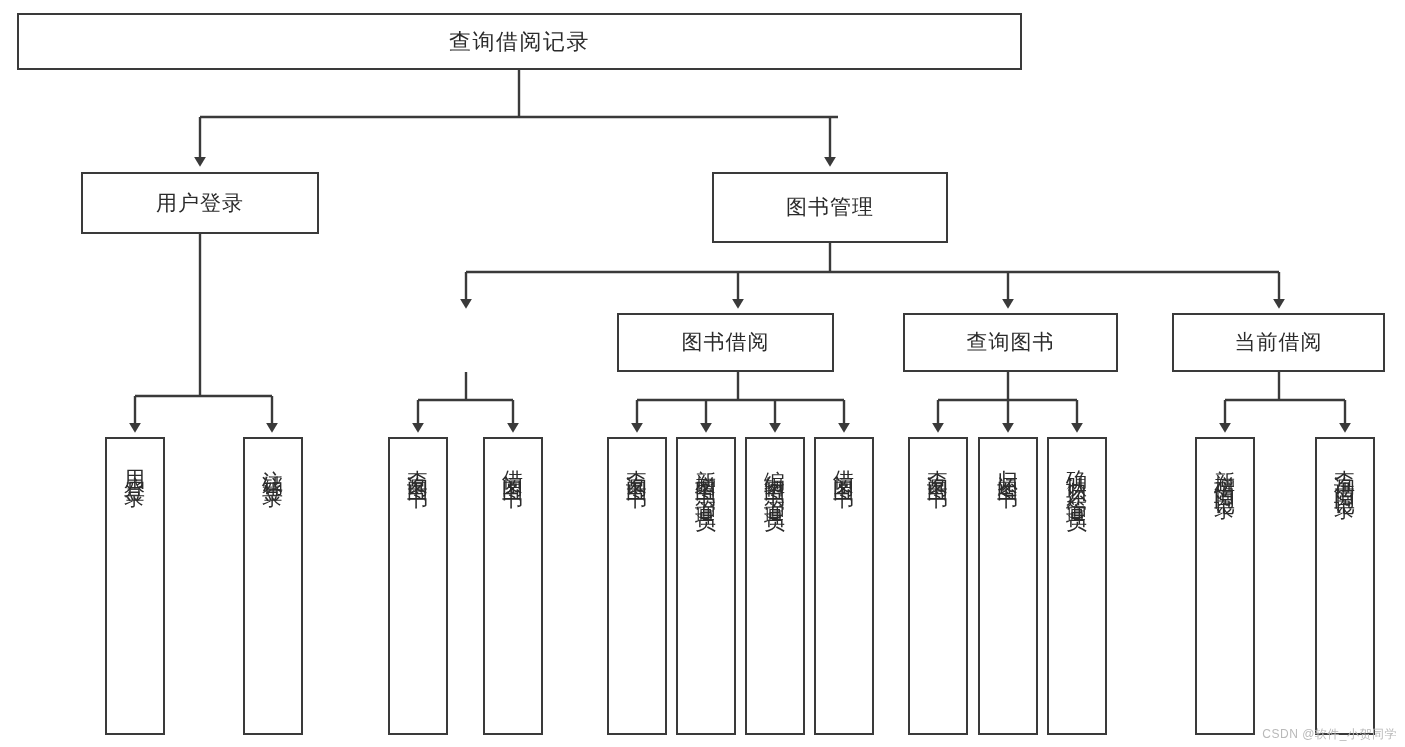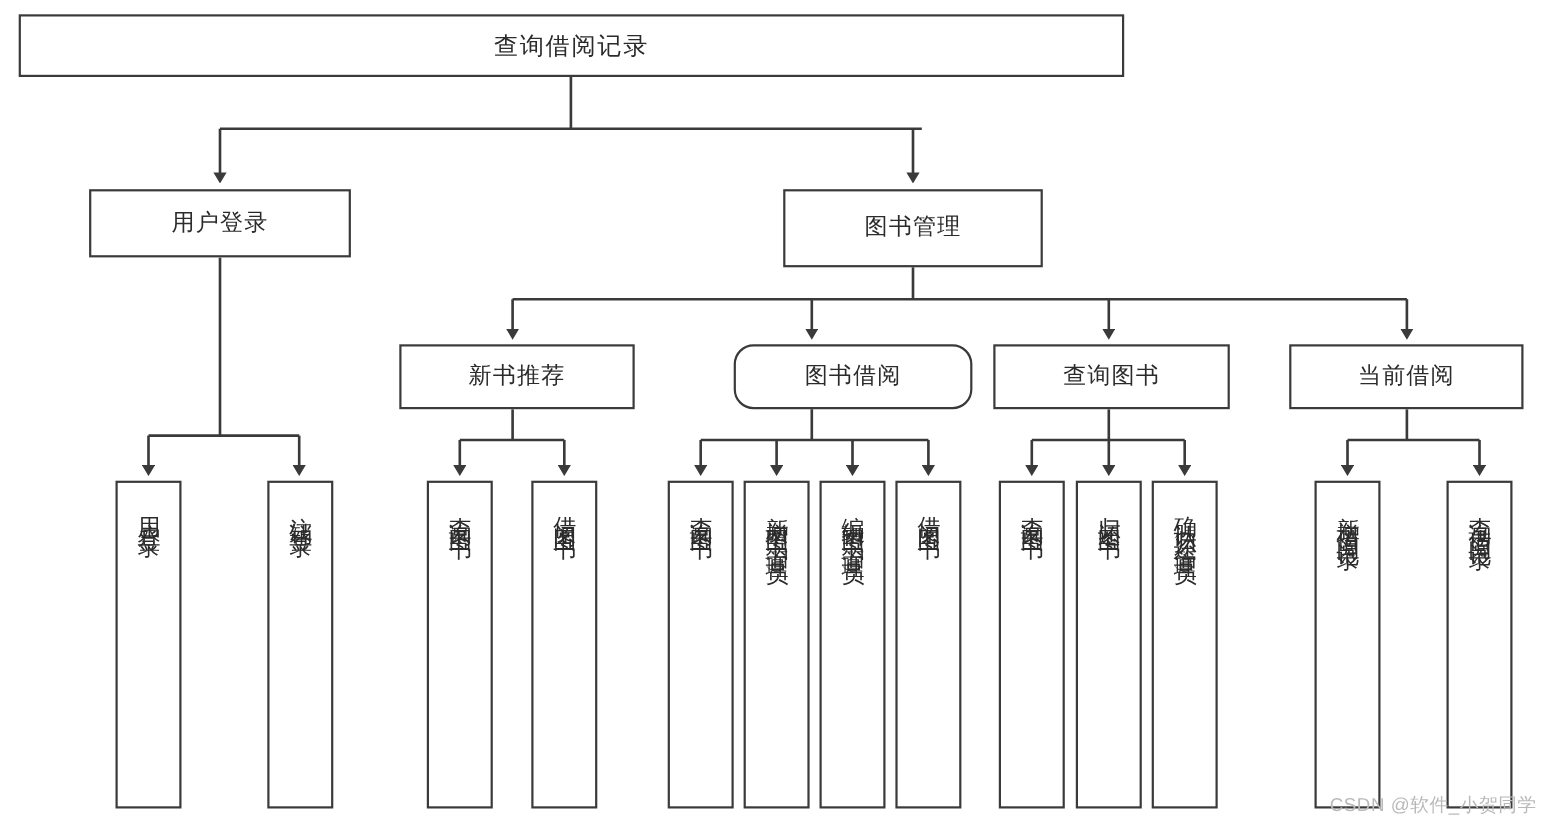--- a/index.html
+++ b/index.html
@@ -49,21 +49,21 @@
     text-orientation:upright;
     font-size:21px;
     letter-spacing:6px;
     line-height:1;
   }
 
   .watermark{
     position:absolute;
     right:8px;
     bottom:4px;
-    font-size:17px;
+    font-size:12px;
     color:#b9b9b9;
     letter-spacing:0.5px;
     z-index:3;
     white-space:nowrap;
     pointer-events:none;
   }
 </style>
 </head>
 <body>
 
@@ -123,24 +123,21 @@
     <span class="lbl">查询借阅记录</span>
   </div>
 
   <div class="node h-node" style="left: 81px; top: 172px; width: 238px; height: 62px;">
     <span class="lbl">用户登录</span>
   </div>
   <div class="node h-node" style="left: 712px; top: 172px; width: 236px; height: 71px;">
     <span class="lbl">图书管理</span>
   </div>
 
-  <div class="node h-node" style="left: 363px; top: 313px; width: 214px; height: 59px;">
-    <span class="lbl">新书推荐</span>
-  </div>
-  <div class="node h-node" style="left: 667px; top: 313px; width: 217px; height: 59px; border-radius: 18px;">
+  <div class="node h-node" style="left: 617px; top: 313px; width: 217px; height: 59px;">
     <span class="lbl">图书借阅</span>
   </div>
   <div class="node h-node" style="left: 903px; top: 313px; width: 215px; height: 59px;">
     <span class="lbl">查询图书</span>
   </div>
   <div class="node h-node" style="left: 1172px; top: 313px; width: 213px; height: 59px;">
     <span class="lbl">当前借阅</span>
   </div>
 
   <div class="node v-node" style="left: 105px; top: 437px; width: 60px; height: 298px;">

